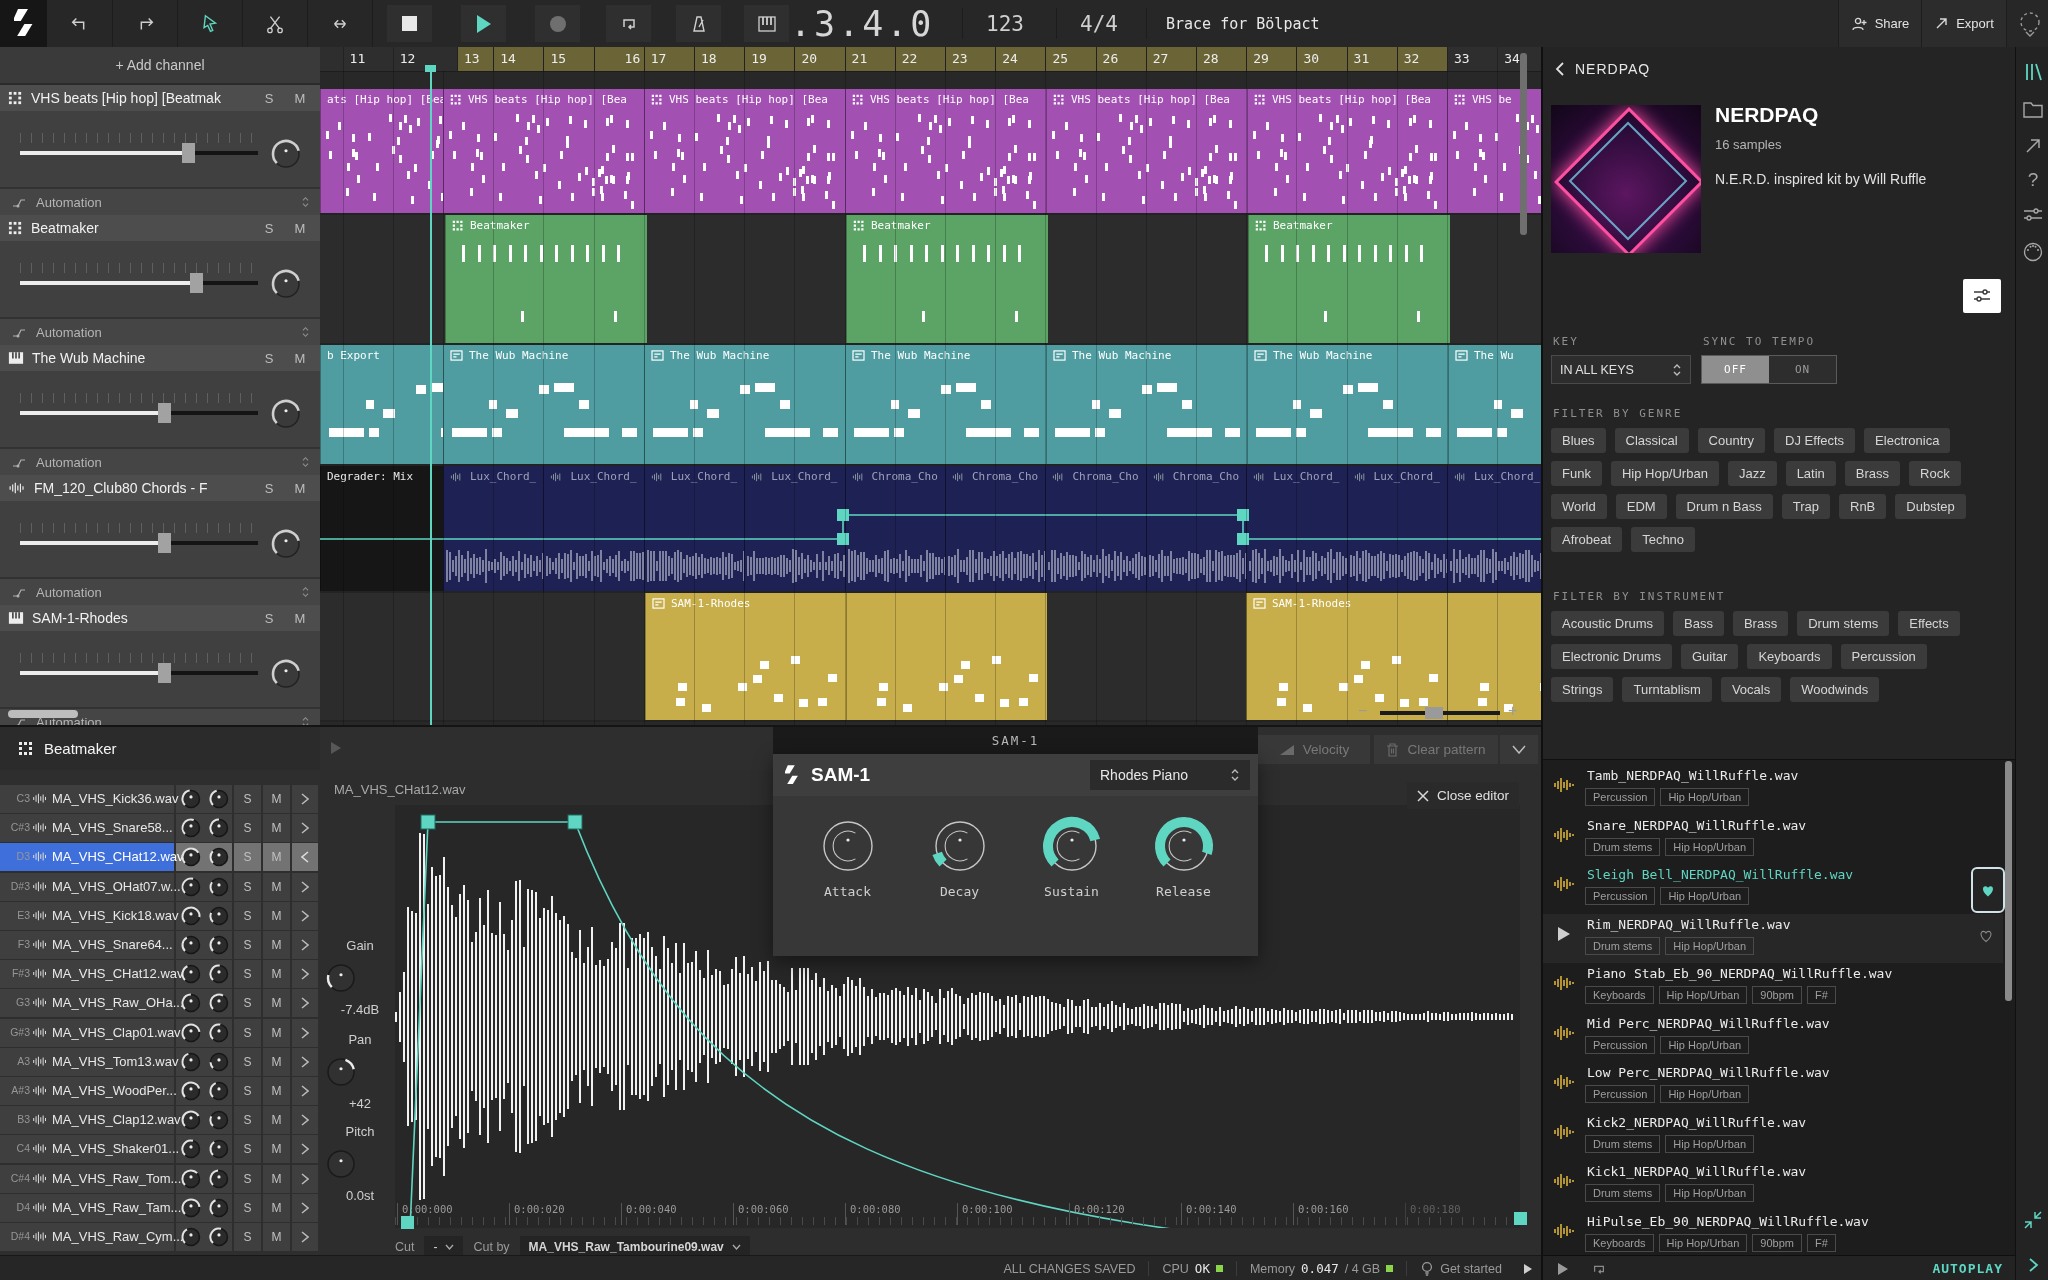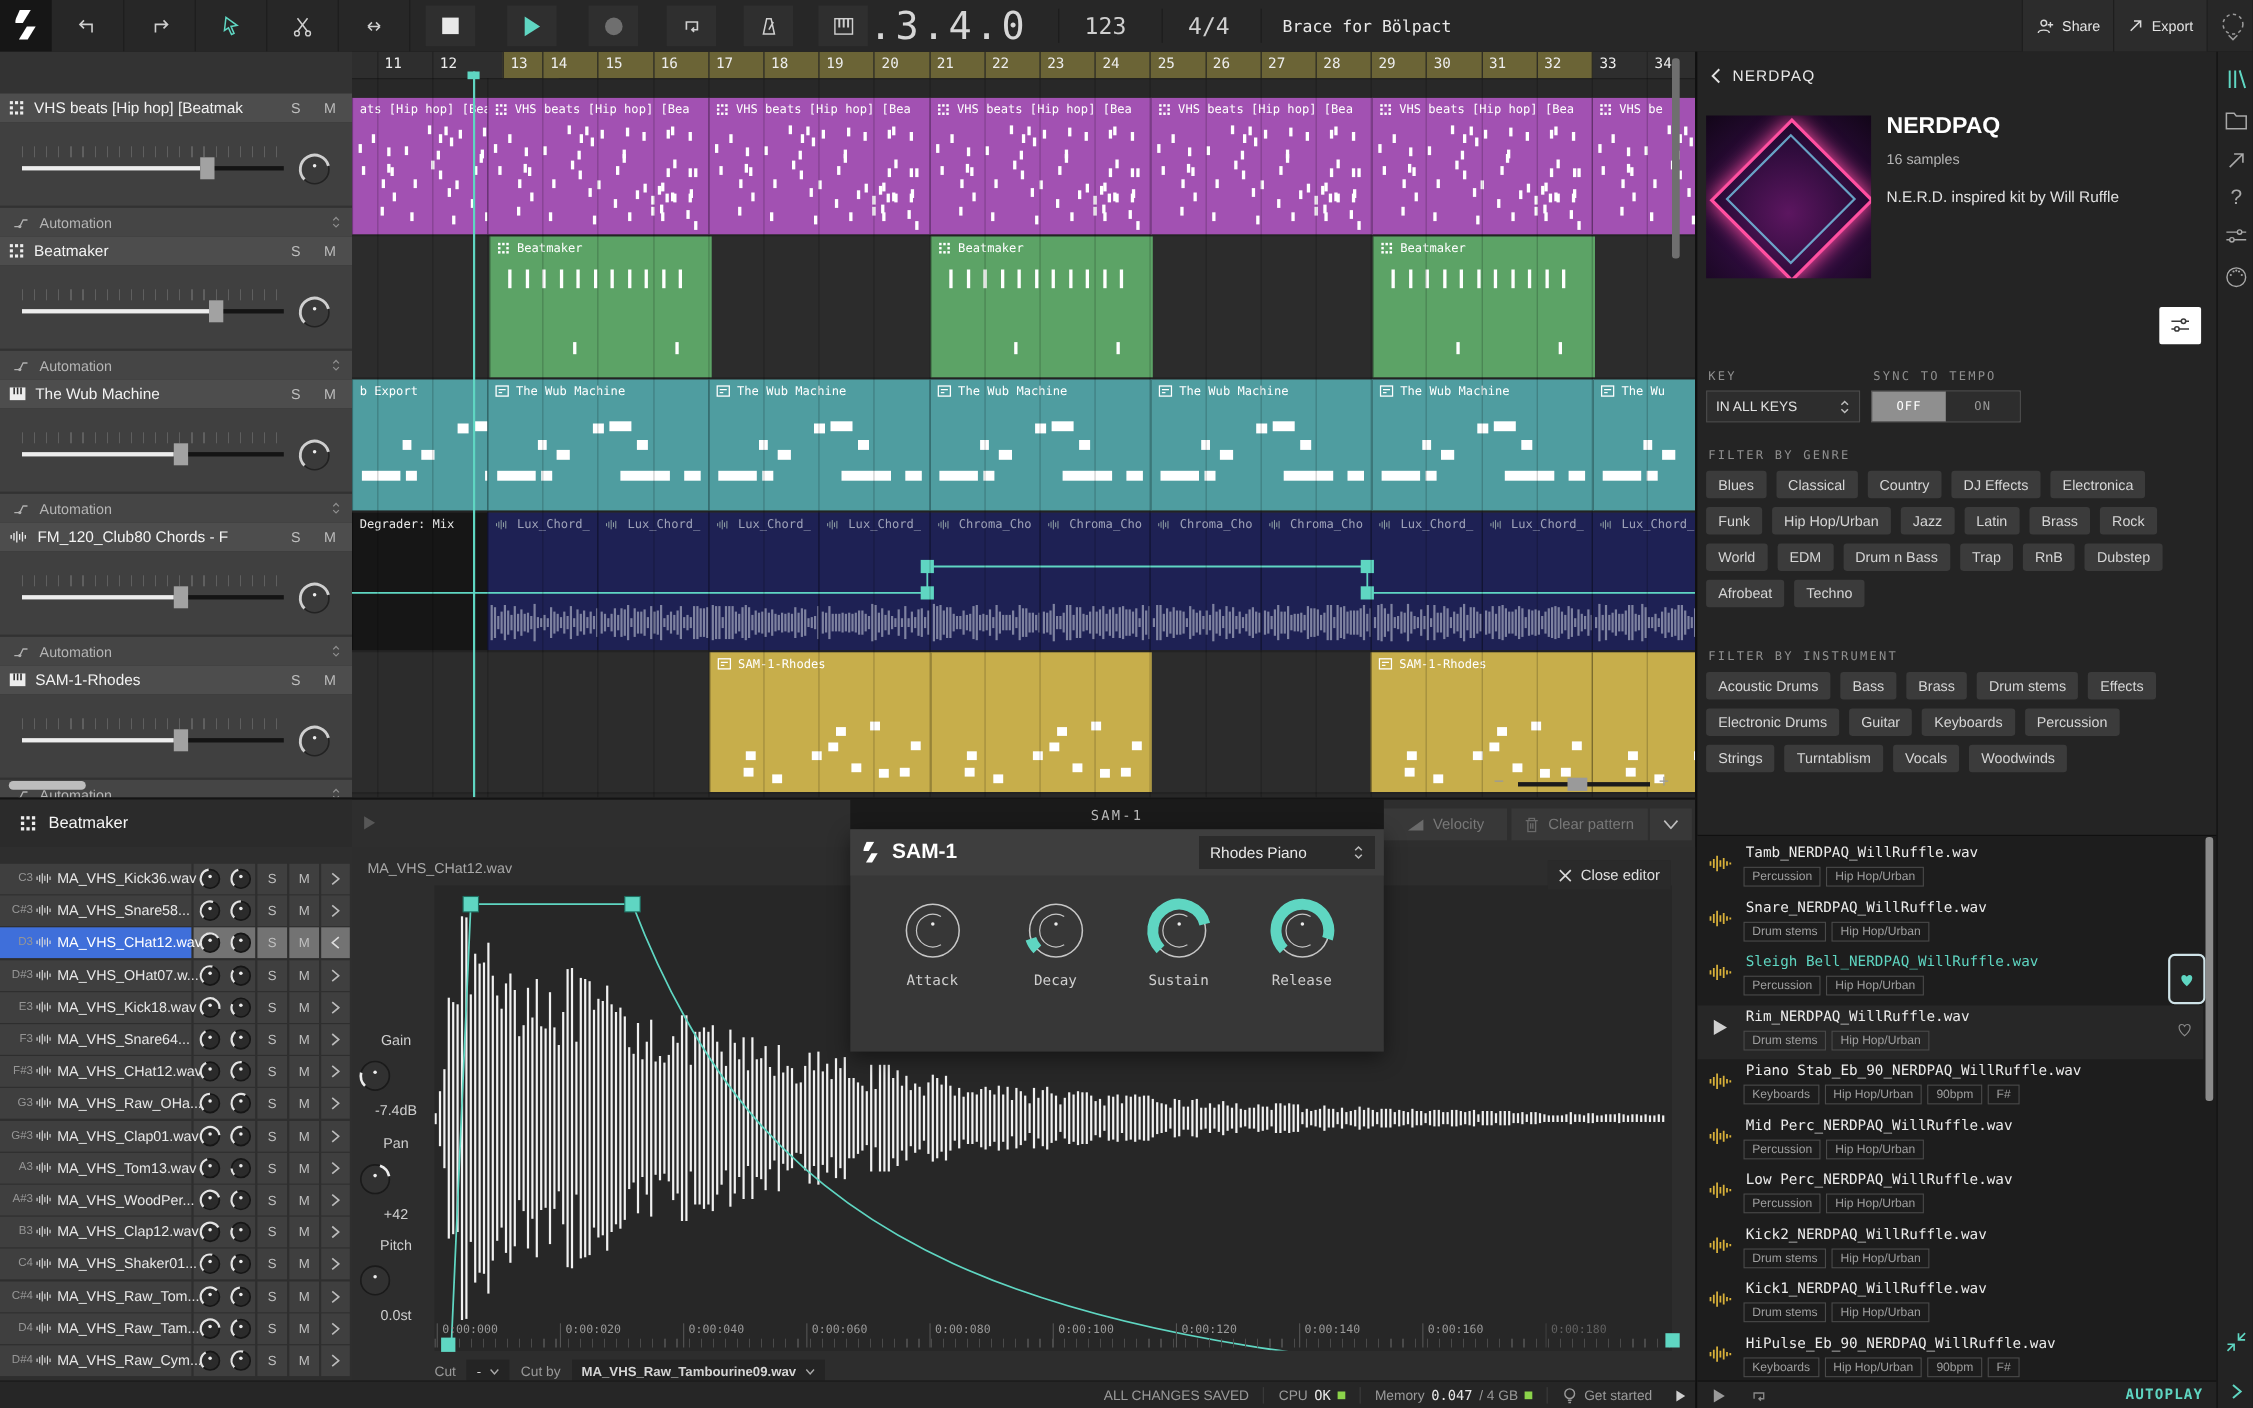--- a/index.html
+++ b/index.html
@@ -238,20 +238,21 @@
     </div>
     <div class="abs" style="left:2017px;top:10px">
       <svg width="26" height="28" viewBox="0 0 26 28">
         <circle cx="13" cy="12" r="9" stroke="#9a9a9a" stroke-width="1.4" fill="none" stroke-dasharray="3 3"></circle>
         <path d="M9 22 L13 26 L17 22" stroke="#9a9a9a" stroke-width="1.4" fill="none"></path>
         </svg>
     </div>
   </header>
 
   <div id="leftrack" class="abs">
+    <div class="abs addchannel">+ Add channel</div>
     <div id="channels">
         <div class="abs chstrip" style="top: 38px; height: 128px;">
           <div class="chhead">
             <div style="margin-left: 8px; display: flex;">
               <svg width="15" height="15" viewBox="0 0 16 16">
                 <g fill="#ededed">
                   <rect x="1" y="1" width="3" height="3"></rect>
                   <rect x="6" y="1" width="3" height="3"></rect>
                   <rect x="11" y="1" width="3" height="3"></rect>
                   <rect x="1" y="6" width="3" height="3"></rect>
@@ -472,21 +473,21 @@
     <div class="abs rackscroll"></div>
   </div>
 
   <div id="timeline" class="abs">
     <div id="ruler">
         <div class="rbar" style="left: 22.6px; width: 50.2px;"><span class="mono">11</span></div>
         <div class="rbar" style="left: 72.8px; width: 50.2px;"><span class="mono">12</span></div>
         <div class="rbar olive" style="left: 137px; width: 50.2px;"><span class="mono">13</span></div>
         <div class="rbar olive" style="left: 173.2px; width: 50.2px;"><span class="mono">14</span></div>
         <div class="rbar olive" style="left: 223.4px; width: 50.2px;"><span class="mono">15</span></div>
-        <div class="rbar olive" style="left: 273.6px; width: 50.2px;"><span class="mono">16</span></div>
+        <div class="rbar olive" style="left: 273.6px; width: 50.2px; padding-left: 24px;"><span class="mono">16</span></div>
         <div class="rbar olive" style="left: 323.8px; width: 50.2px;"><span class="mono">17</span></div>
         <div class="rbar olive" style="left: 374px; width: 50.2px;"><span class="mono">18</span></div>
         <div class="rbar olive" style="left: 424.2px; width: 50.2px;"><span class="mono">19</span></div>
         <div class="rbar olive" style="left: 474.4px; width: 50.2px;"><span class="mono">20</span></div>
         <div class="rbar olive" style="left: 524.6px; width: 50.2px;"><span class="mono">21</span></div>
         <div class="rbar olive" style="left: 574.8px; width: 50.2px;"><span class="mono">22</span></div>
         <div class="rbar olive" style="left: 625px; width: 50.2px;"><span class="mono">23</span></div>
         <div class="rbar olive" style="left: 675.2px; width: 50.2px;"><span class="mono">24</span></div>
         <div class="rbar olive" style="left: 725.4px; width: 50.2px;"><span class="mono">25</span></div>
         <div class="rbar olive" style="left: 775.6px; width: 50.2px;"><span class="mono">26</span></div>

